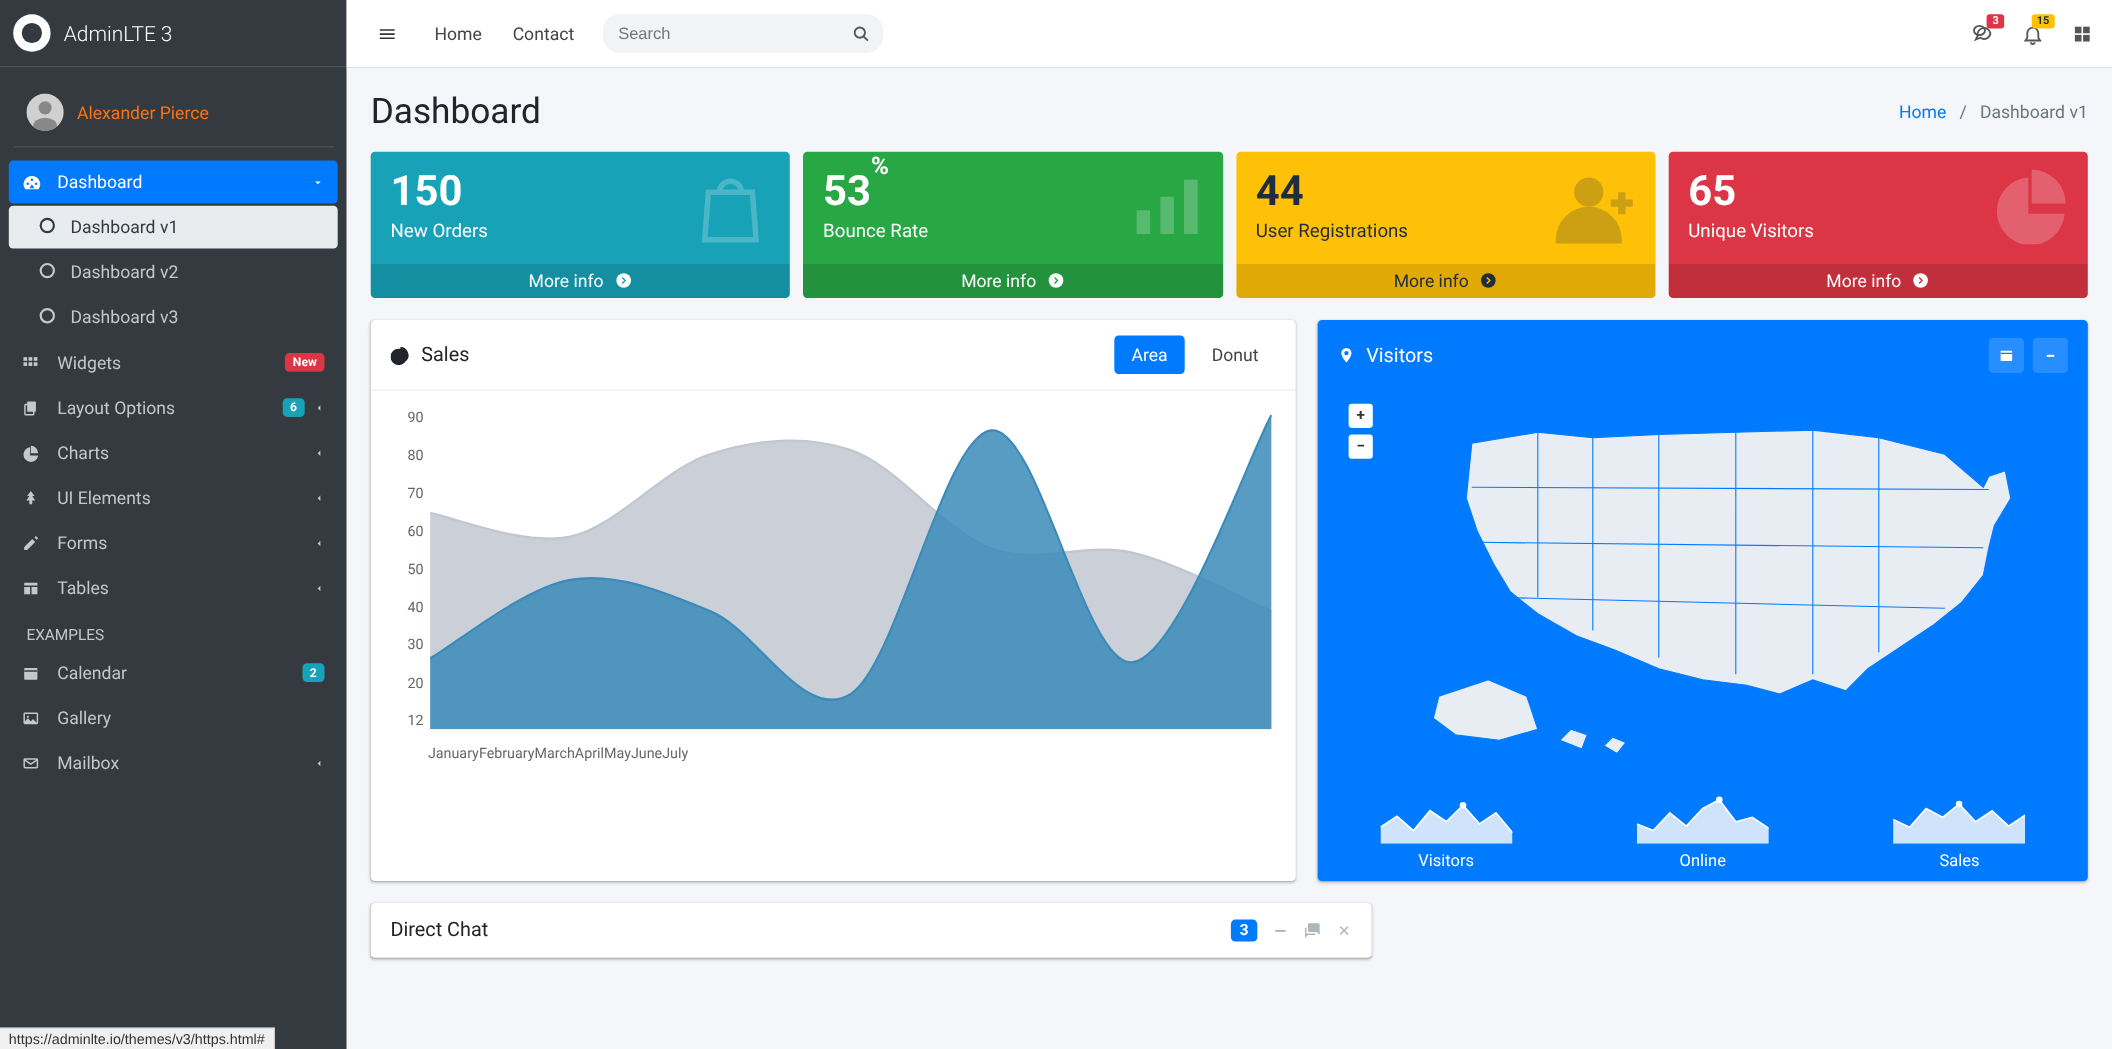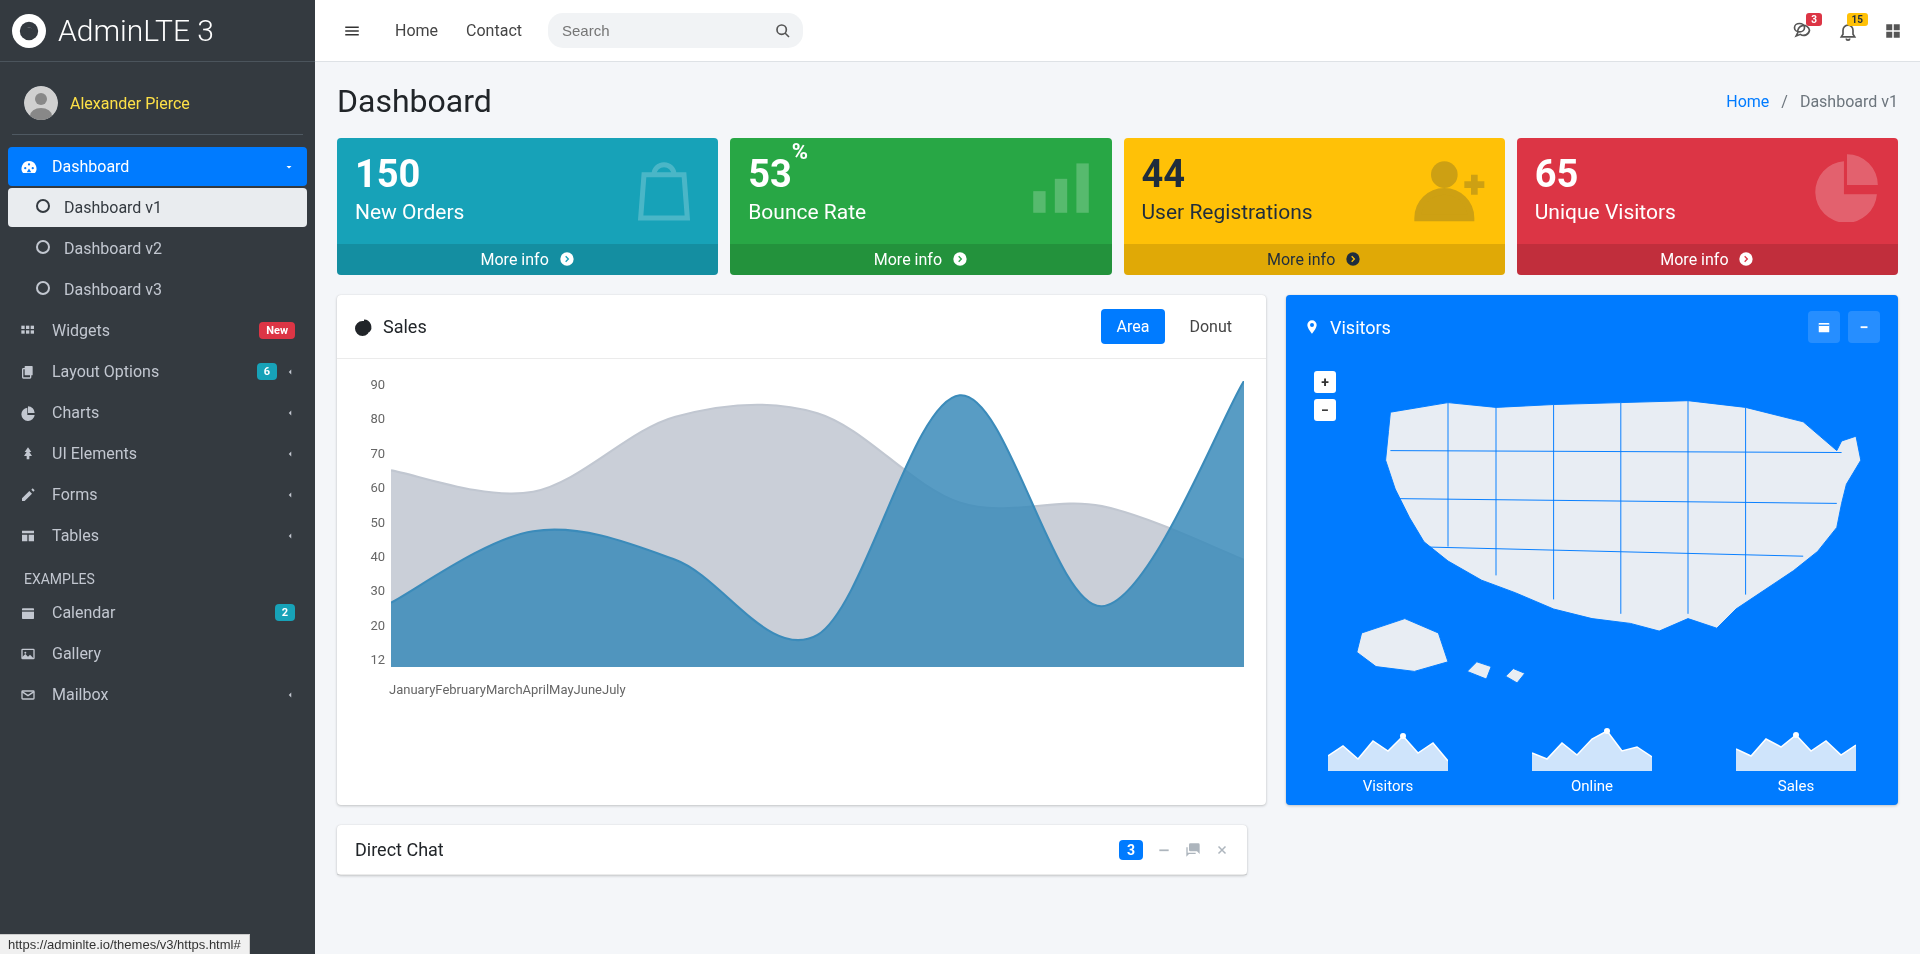--- a/index.html
+++ b/index.html
@@ -2,27 +2,27 @@
 <html><head>
 <meta charset="utf-8">
 <style>
 *{box-sizing:border-box;margin:0;padding:0}
 body{font-family:"Source Sans Pro",-apple-system,BlinkMacSystemFont,"Segoe UI",Roboto,"Helvetica Neue",Arial,sans-serif;font-size:16px;background:#f4f6f9;color:#212529;overflow:hidden}
 a{text-decoration:none;color:inherit}
 .wrapper{display:flex;width:1920px;height:954px}
 
 
 .sidebar{width:315px;background:#343a40;color:#c2c7d0;display:flex;flex-direction:column;overflow-y:auto}
-.brand{display:flex;align-items:center;padding:13px 12px;border-bottom:1px solid #4b545c;color:#fff;font-size:30px;font-weight:300}
+.brand{display:flex;align-items:center;padding:13px 12px;border-bottom:1px solid #4b545c;color:#fff;font-size:19px;font-weight:300}
 .brand-logo{width:34px;height:34px;border-radius:50%;background:#fff;margin-right:12px;display:flex;align-items:center;justify-content:center}
 .brand-logo svg{width:20px;height:20px}
 .user-panel{display:flex;align-items:center;padding:14px 12px;border-bottom:1px solid #4f5962;margin:10px 12px 12px}
 .user-avatar{width:34px;height:34px;border-radius:50%;background:#6c757d;margin-right:12px;overflow:hidden}
 .user-avatar svg{width:100%;height:100%}
-.user-name{color:#fde047}
+.user-name{color:#f97316}
 .nav{padding:0 8px}
 .nav-item{display:flex;align-items:center;padding:10px 12px;border-radius:4px;margin-bottom:2px;cursor:pointer;color:#c2c7d0;position:relative}
 .nav-item.active{background:#007bff;color:#fff}
 .nav-item.open{background:#007bff;color:#fff}
 .nav-icon{width:22px;margin-right:10px;text-align:center}
 .nav-caret{margin-left:auto}
 .nav-sub{padding-left:0}
 .nav-sub .nav-item{padding-left:24px;color:#c2c7d0}
 .nav-sub .nav-item.active{background:#e9ecef;color:#343a40}
 .nav-sub .nav-item .nav-icon{font-size:12px}
@@ -55,21 +55,21 @@
 .breadcrumb .sep{margin:0 8px;color:#6c757d}
 
 .content{padding:8px 22px 22px}
 
 
 .row{display:flex;gap:12px}
 .small-box{flex:1;border-radius:4px;color:#fff;position:relative;overflow:hidden;display:flex;flex-direction:column}
 .sb-inner{padding:14px 18px 20px;position:relative}
 .sb-inner h3{font-size:38px;font-weight:700;margin-bottom:4px}
 .sb-inner sup{font-size:22px;top:-14px;position:relative}
-.sb-inner p{font-size:21px}
+.sb-inner p{font-size:17px}
 .sb-icon{position:absolute;right:14px;top:10px;opacity:.22;font-size:70px}
 .sb-footer{background:rgba(0,0,0,.12);padding:6px;text-align:center;font-size:16px;cursor:pointer}
 .sb-footer .arrow{display:inline-block;margin-left:6px}
 .bg-info{background:#17a2b8}
 .bg-success{background:#28a745}
 .bg-warning{background:#ffc107;color:#1f2d3d}
 .bg-warning .sb-footer{color:#1f2d3d}
 .bg-danger{background:#dc3545}
 
 
@@ -83,21 +83,21 @@
 .btn-default{color:#444}
 .card-body{padding:18px}
 
 .sales-card{flex:1}
 .chart-area{height:320px;position:relative}
 .chart-area svg{width:100%;height:100%}
 .y-labels{position:absolute;left:0;top:0;bottom:30px;display:flex;flex-direction:column;justify-content:space-between;font-size:13px;color:#666;width:30px;text-align:right}
 .x-labels{display:flex;justify-content:flex-start;font-size:13px;color:#666;margin-top:6px;padding-left:34px}
 .plot{position:absolute;left:36px;right:4px;top:4px;bottom:30px}
 
-.visitors-card{width:612px;background:#007bff;color:#fff;display:flex;flex-direction:column}
+.visitors-card{width:700px;background:#007bff;color:#fff;display:flex;flex-direction:column}
 .visitors-card .card-header{border-bottom:none;padding:16px 18px}
 .vis-tool{width:32px;height:32px;background:rgba(255,255,255,.15);border-radius:4px;display:flex;align-items:center;justify-content:center;cursor:pointer;font-size:16px;color:#fff;font-weight:700}
 .map-body{flex:1;padding:8px 18px 0;position:relative}
 .map-body svg{width:100%;height:340px}
 .map-controls{position:absolute;left:28px;top:12px;display:flex;flex-direction:column;gap:6px;z-index:2}
 .map-btn{width:22px;height:22px;background:#fff;border-radius:3px;color:#333;display:flex;align-items:center;justify-content:center;font-size:14px;font-weight:700;cursor:pointer}
 .sparks{display:flex;justify-content:space-around;padding:14px 0 10px}
 .spark{text-align:center}
 .spark svg{width:120px;height:50px}
 .spark-label{font-size:15px;margin-top:6px}

